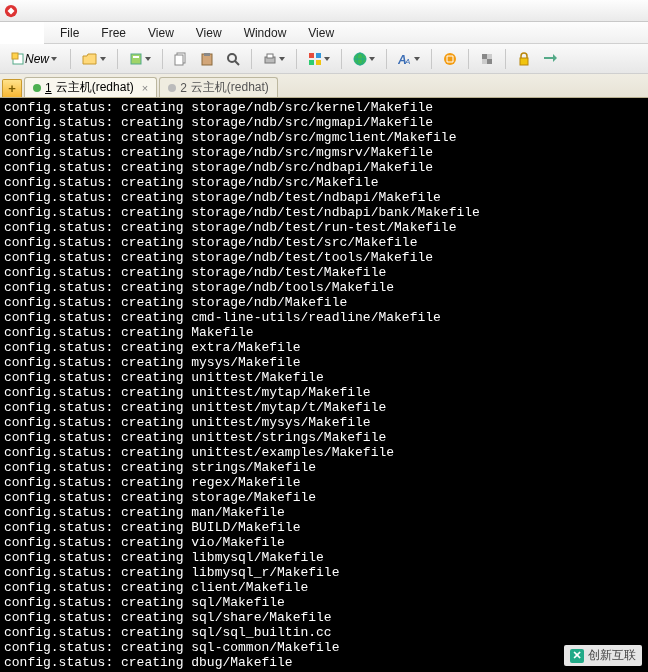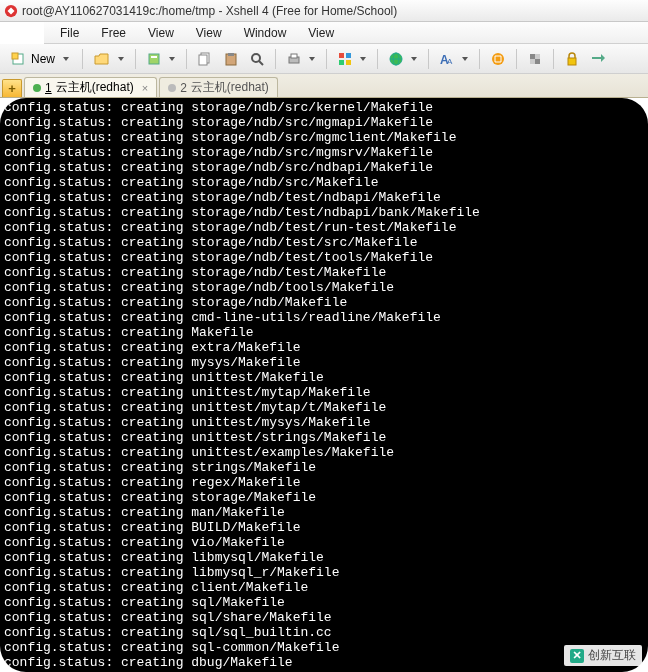--- a/index.html
+++ b/index.html
@@ -52,22 +52,23 @@
   }
   .tbtn {
     height: 22px;
     min-width: 22px;
     padding: 0 4px;
     display: flex;
     align-items: center;
     justify-content: center;
     border: 1px solid transparent;
     border-radius: 2px;
-    gap: 6px;
+    gap: 0;
     cursor: default;
+    font-style: italic;
   }
   .tbtn.withtext { padding: 0 6px; }
   .tbtn svg { display: block; }
   .tbtn .drop {
     width: 6px; height: 4px;
     margin-left: 2px;
   }
   .sep {
     width: 1px; height: 20px;
     background: #c8c8c8;
@@ -124,21 +125,20 @@
   .terminal {
     background: #000;
     color: #fff;
     font-family: "Consolas", "Courier New", monospace;
     font-size: 13px;
     line-height: 15px;
     padding: 2px 4px;
     width: 648px;
     height: 574px;
     overflow: hidden;
-    border-radius: 26px;
   }
   .terminal pre {
     font-family: inherit;
     white-space: pre;
   }
   .watermark {
     position: absolute;
     right: 6px;
     bottom: 6px;
     background: rgba(255,255,255,0.9);
@@ -161,21 +161,20 @@
 </head>
 <body>
 
 <div class="titlebar">
   <span class="app-icon">
     <svg viewBox="0 0 16 16" width="14" height="14">
       <circle cx="8" cy="8" r="7" fill="#d33"></circle>
       <path d="M4 8 L8 4 L12 8 L8 12 Z" fill="#fff"></path>
     </svg>
   </span>
-  <span class="titlebar-text">root@AY110627031419c:/home/tmp - Xshell 4 (Free for Home/School)</span>
 </div>
 
 <div class="menubar">
   <span class="menu-item">File</span>
   <span class="menu-item">Free</span>
   <span class="menu-item">View</span>
   <span class="menu-item">View</span>
   <span class="menu-item">Window</span>
   <span class="menu-item">View</span>
 </div>

